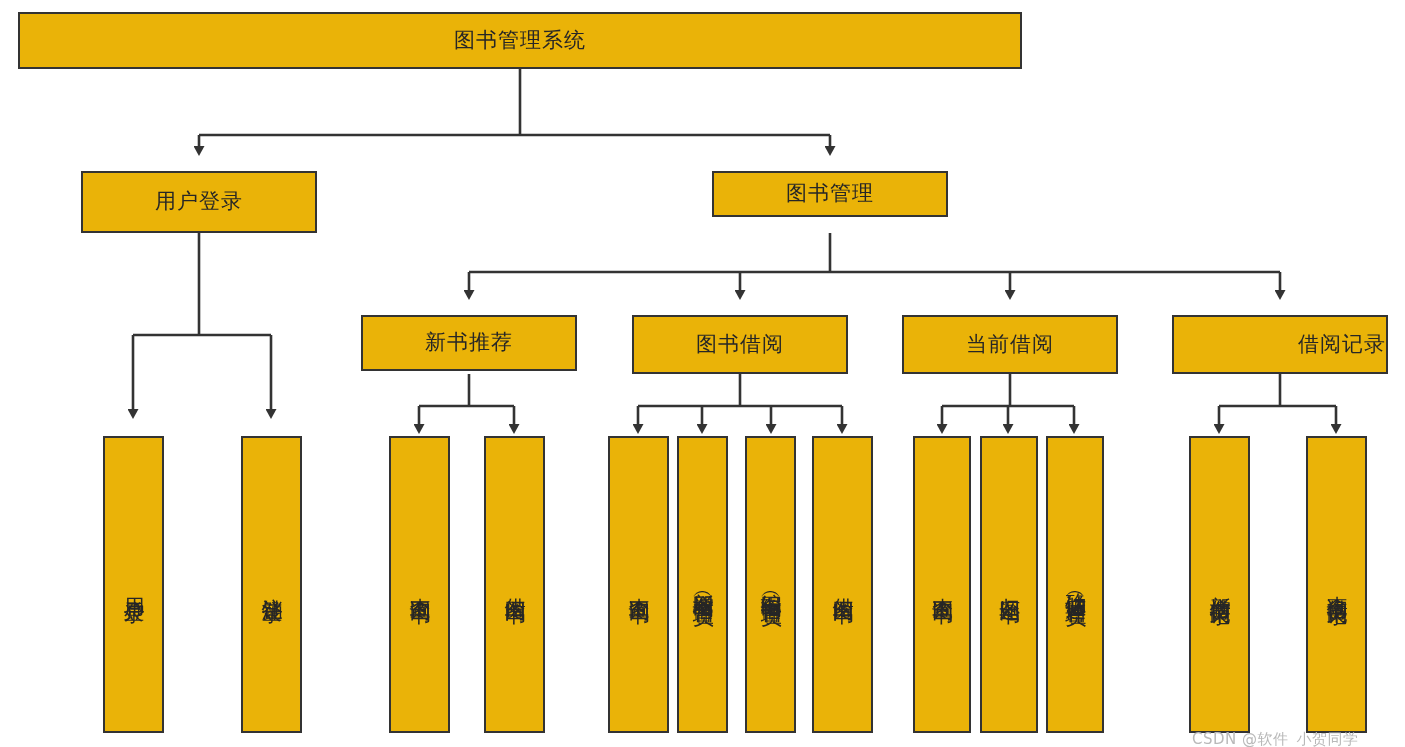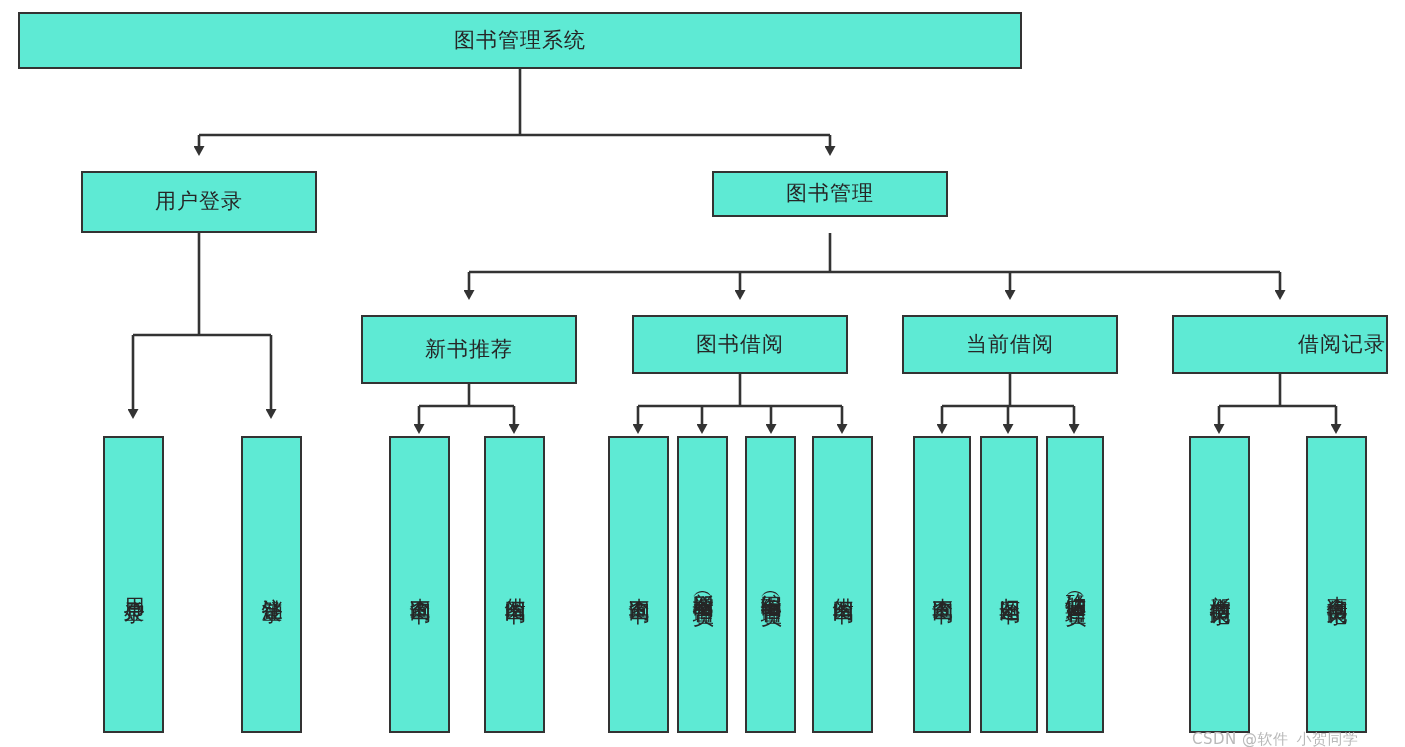--- a/index.html
+++ b/index.html
@@ -22,21 +22,21 @@
     position: absolute;
     top: 0;
     left: 0;
     width: 1405px;
     height: 747px;
   }
   .node-box {
     position: absolute;
     box-sizing: border-box;
     border: 2px solid #333333;
-    background: #5eead4;
+    background: #eab308;
     display: flex;
     align-items: center;
     justify-content: center;
     overflow: hidden;
   }
   .node-label-h {
     font-size: 21px;
     color: #262626;
     letter-spacing: 1px;
     line-height: 1.2;
@@ -121,21 +121,21 @@
   </div>
 
   <div class="node-box" style="left:81px; top:171px; width:236px; height:62px;">
     <span class="node-label-h">用户登录</span>
   </div>
 
   <div class="node-box" style="left:712px; top:171px; width:236px; height:46px;">
     <span class="node-label-h">图书管理</span>
   </div>
 
-  <div class="node-box" style="left:361px; top:315px; width:216px; height:69px;">
+  <div class="node-box" style="left:361px; top:315px; width:216px; height:56px;">
     <span class="node-label-h">新书推荐</span>
   </div>
 
   <div class="node-box" style="left:632px; top:315px; width:216px; height:59px;">
     <span class="node-label-h">图书借阅</span>
   </div>
 
   <div class="node-box" style="left:902px; top:315px; width:216px; height:59px;">
     <span class="node-label-h">当前借阅</span>
   </div>

